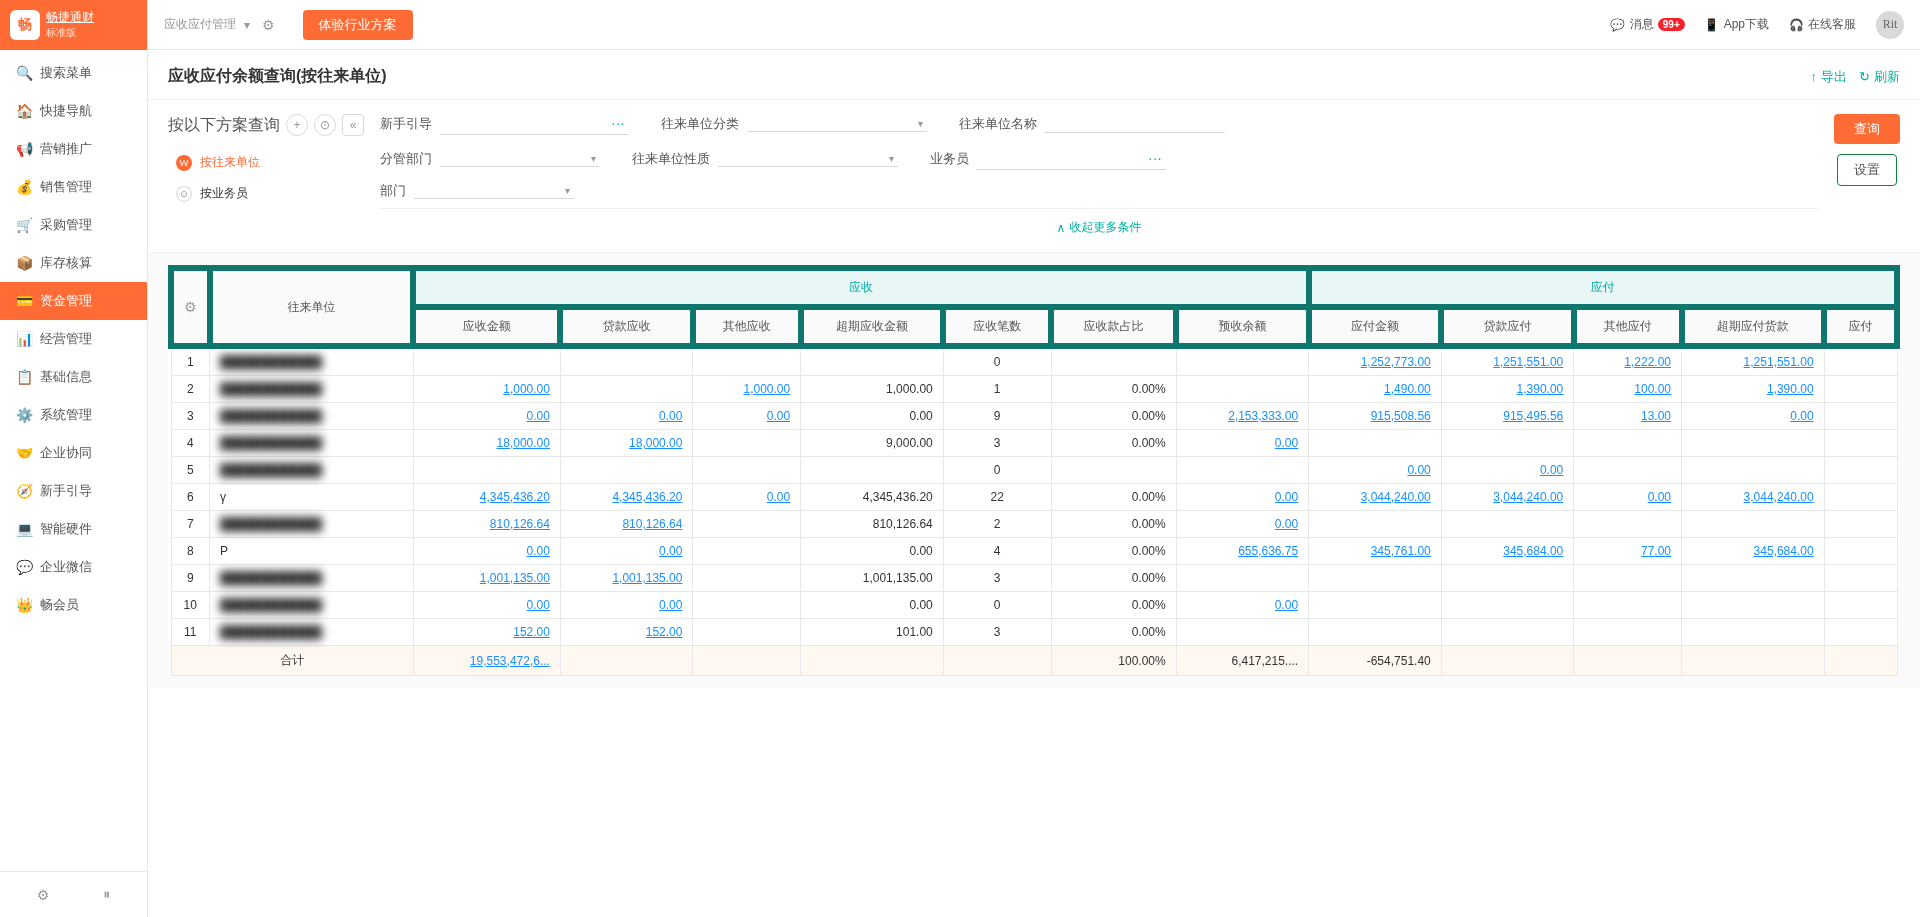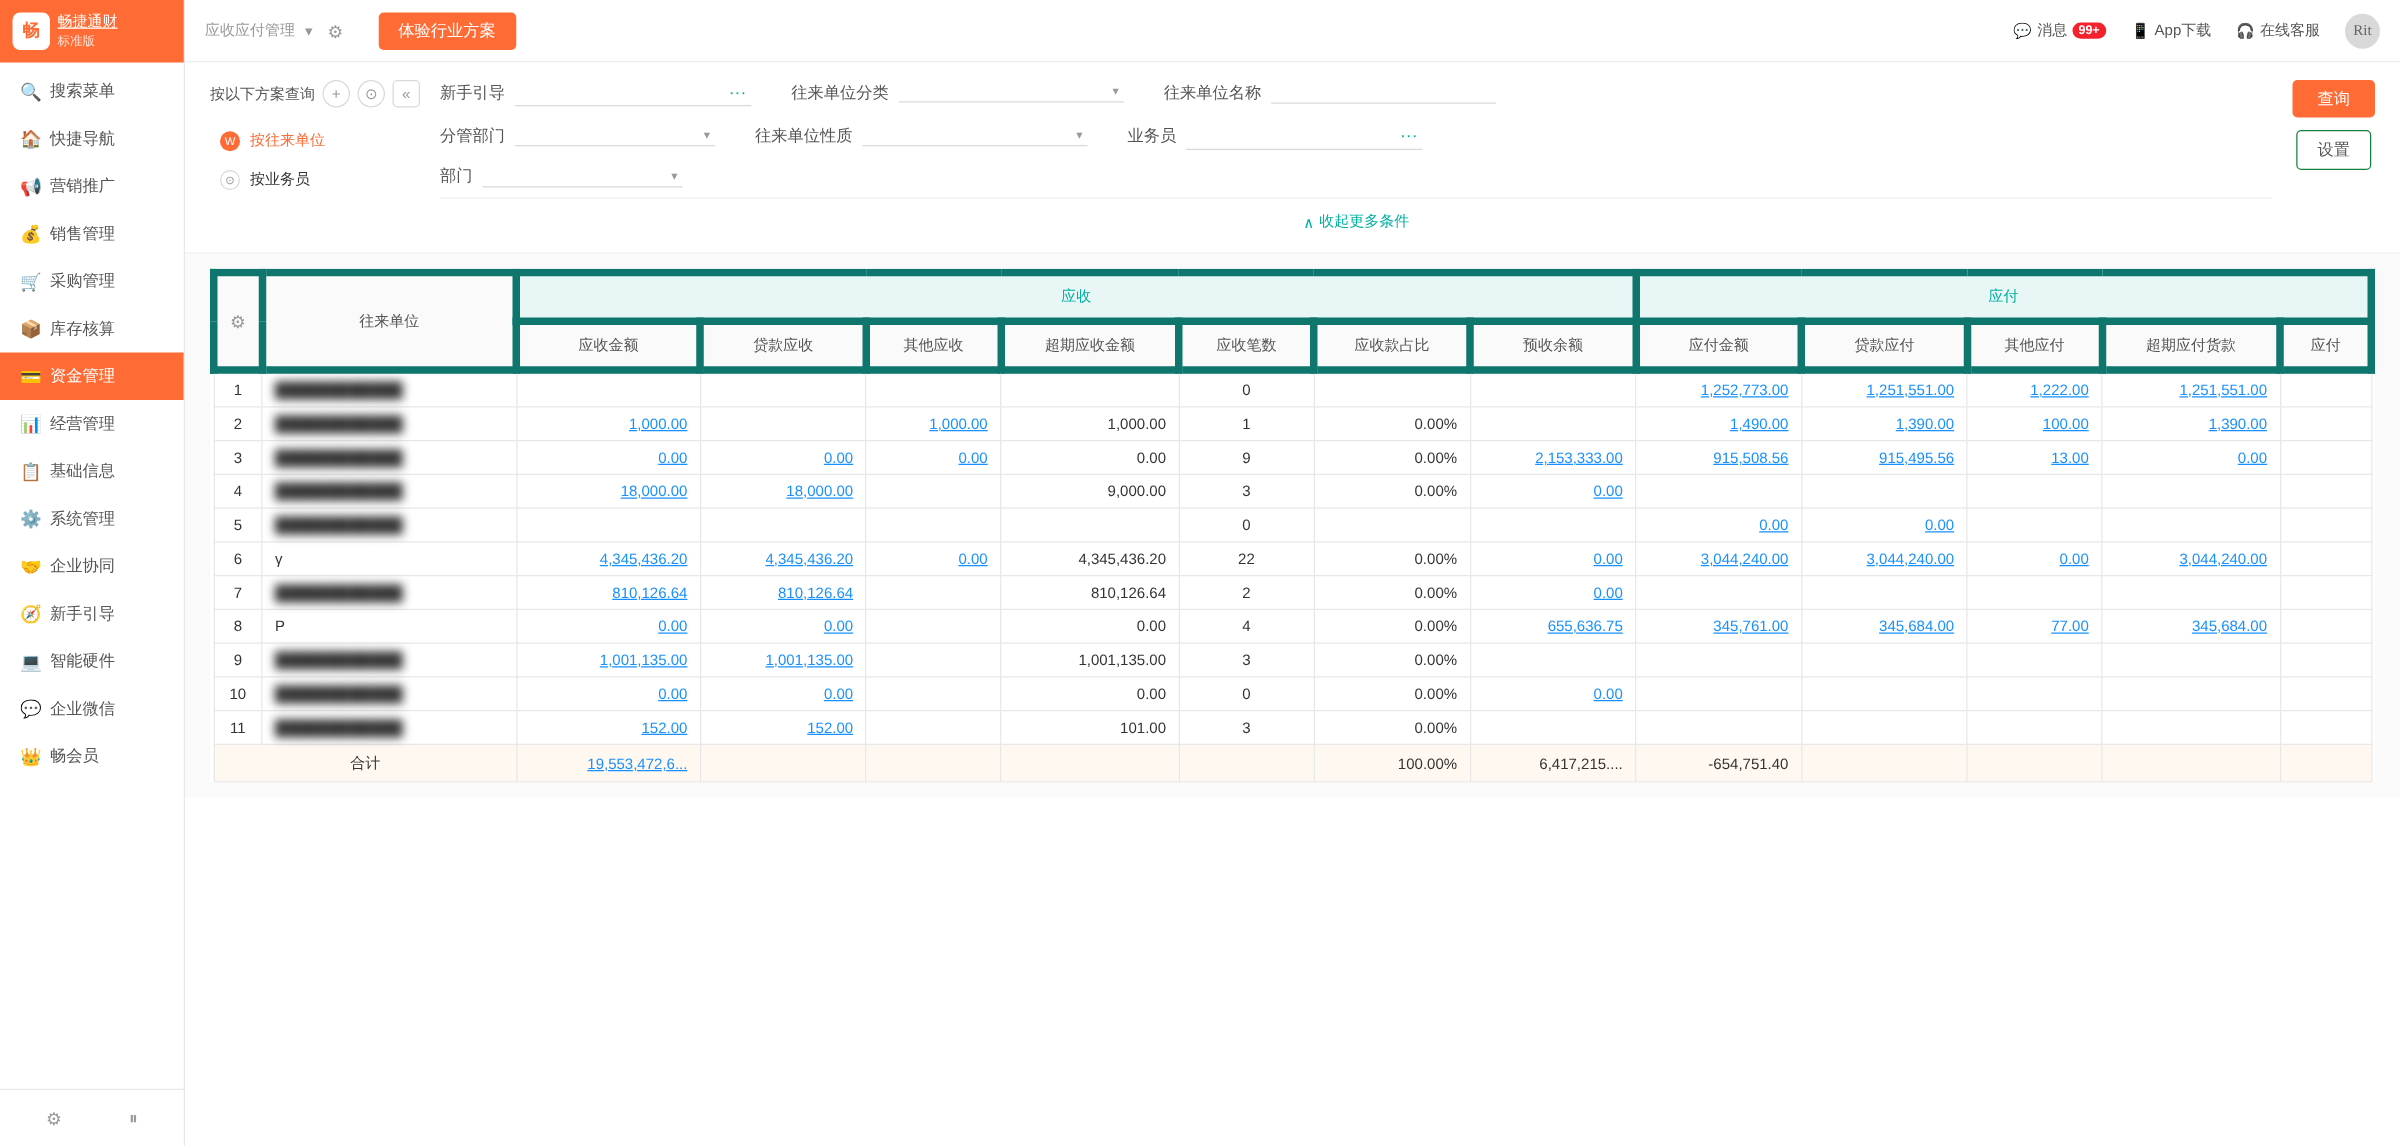--- a/index.html
+++ b/index.html
@@ -199,27 +199,40 @@
         </div>
         <div class="top-bar-user">
           <span>Rit</span>
         </div>
       </div>
     </div>
 
 
     <div class="page-content">
 
+      <div class="page-header">
+        <h1 class="page-title">应收应付余额查询(按往来单位)</h1>
+        <div class="page-actions">
+          <div class="btn-export">
+            <span>↑</span>
+            <span>导出</span>
+          </div>
+          <div class="btn-refresh">
+            <span>↻</span>
+            <span>刷新</span>
+          </div>
+        </div>
+      </div>
 
       <div class="filter-area">
         <div style="display:flex; gap:16px; align-items:flex-start;">
 
           <div style="display:flex; flex-direction:column; gap:2px; padding-top:2px;">
             <div style="display:flex; align-items:center; gap:6px; margin-bottom:6px;">
-              <span style="font-size:12px; color:#555;">按以下方案查询</span>
+              <span style="font-size:16px; color:#555;">按以下方案查询</span>
               <div class="filter-add-btn">+</div>
               <div class="filter-settings-btn">⊙</div>
               <div class="filter-collapse-btn">«</div>
             </div>
             <div class="scheme-options">
               <div class="scheme-option active">
                 <div class="scheme-option-icon">
                   <span style="color:#fff; font-size:9px;">W</span>
                 </div>
                 <span>按往来单位</span>

